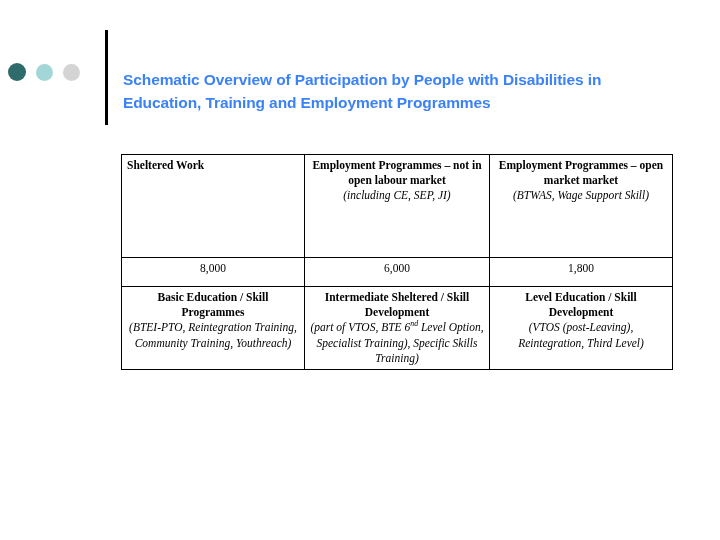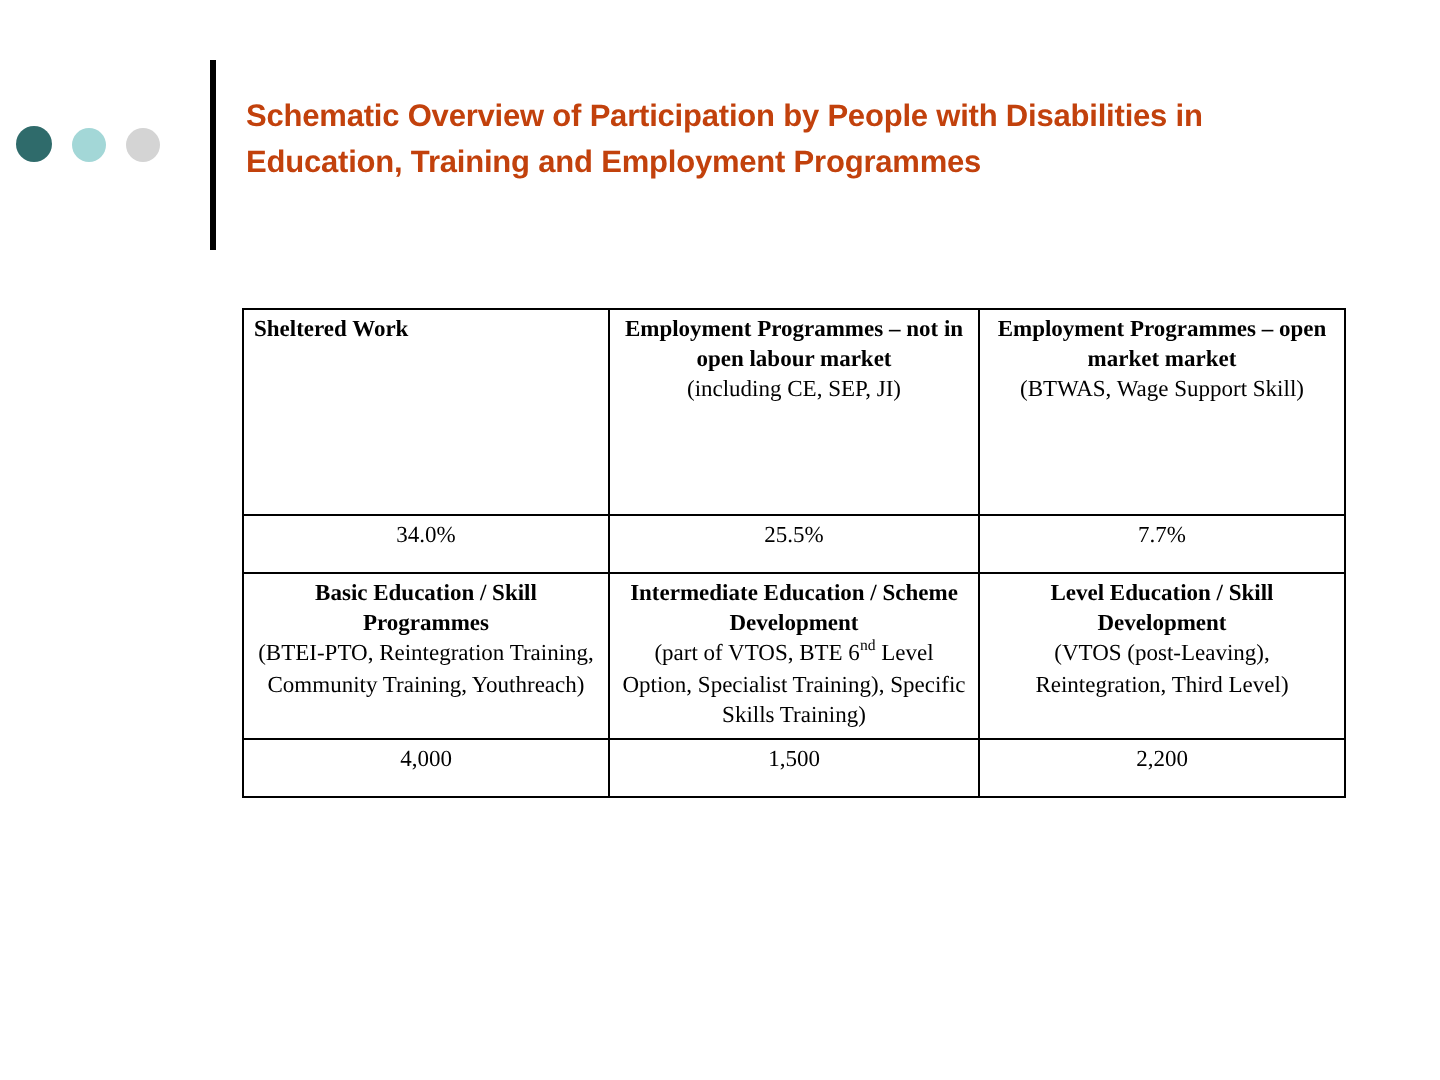--- a/index.html
+++ b/index.html
@@ -39,26 +39,26 @@
     top: 30px;
     width: 3px;
     height: 95px;
     background: #000000;
   }
 
   
   .title {
     position: absolute;
     left: 123px;
-    top: 48px;
+    top: 69px;
     width: 560px;
     font-size: 15.5px;
     font-weight: bold;
     line-height: 1.48;
-    color: #c2410c;
+    color: #3b82f6;
     letter-spacing: -0.1px;
   }
 
   
   .table-wrap {
     position: absolute;
     left: 121px;
     top: 154px;
     width: 551px;
   }
@@ -89,20 +89,21 @@
   td.head.left-al {
     text-align: left;
   }
   .hd-bold {
     font-weight: bold;
     display: block;
   }
   .hd-sub {
     font-weight: normal;
     display: block;
+    font-style: italic;
   }
   td.rowtop {
     height: 96px;
   }
   td.rowtop2 {
     height: 72px;
   }
   td.num {
     text-align: center;
     vertical-align: middle;
@@ -145,43 +146,38 @@
         <td class="head rowtop">
           <span class="hd-bold">Employment Programmes – not in open labour market</span>
           <span class="hd-sub">(including CE, SEP, JI)</span>
         </td>
         <td class="head rowtop">
           <span class="hd-bold">Employment Programmes – open market market</span>
           <span class="hd-sub">(BTWAS, Wage Support Skill)</span>
         </td>
       </tr>
 
+      <tr>
+        <td class="num">8,000</td>
+        <td class="num">6,000</td>
+        <td class="num">1,800</td>
+      </tr>
 
-      <tr>
-        <td class="num">34.0%</td>
-        <td class="num">25.5%</td>
-        <td class="num">7.7%</td>
-      </tr>
 
       <tr>
         <td class="head rowtop2">
           <span class="hd-bold">Basic Education / Skill Programmes</span>
           <span class="hd-sub">(BTEI-PTO, Reintegration Training, Community Training, Youthreach)</span>
         </td>
         <td class="head rowtop2">
-          <span class="hd-bold">Intermediate Education / Scheme Development</span>
+          <span class="hd-bold">Intermediate Sheltered / Skill Development</span>
           <span class="hd-sub"><span>(part of VTOS, BTE 6</span><sup>nd</sup><span> Level Option, Specialist Training), Specific Skills Training)</span></span>
         </td>
         <td class="head rowtop2">
           <span class="hd-bold">Level Education / Skill Development</span>
           <span class="hd-sub">(VTOS (post-Leaving), Reintegration, Third Level)</span>
         </td>
       </tr>
 
-      <tr>
-        <td class="num">4,000</td>
-        <td class="num">1,500</td>
-        <td class="num">2,200</td>
-      </tr>
 
     </tbody>
   </table>
 </div>
 
 </body></html>

